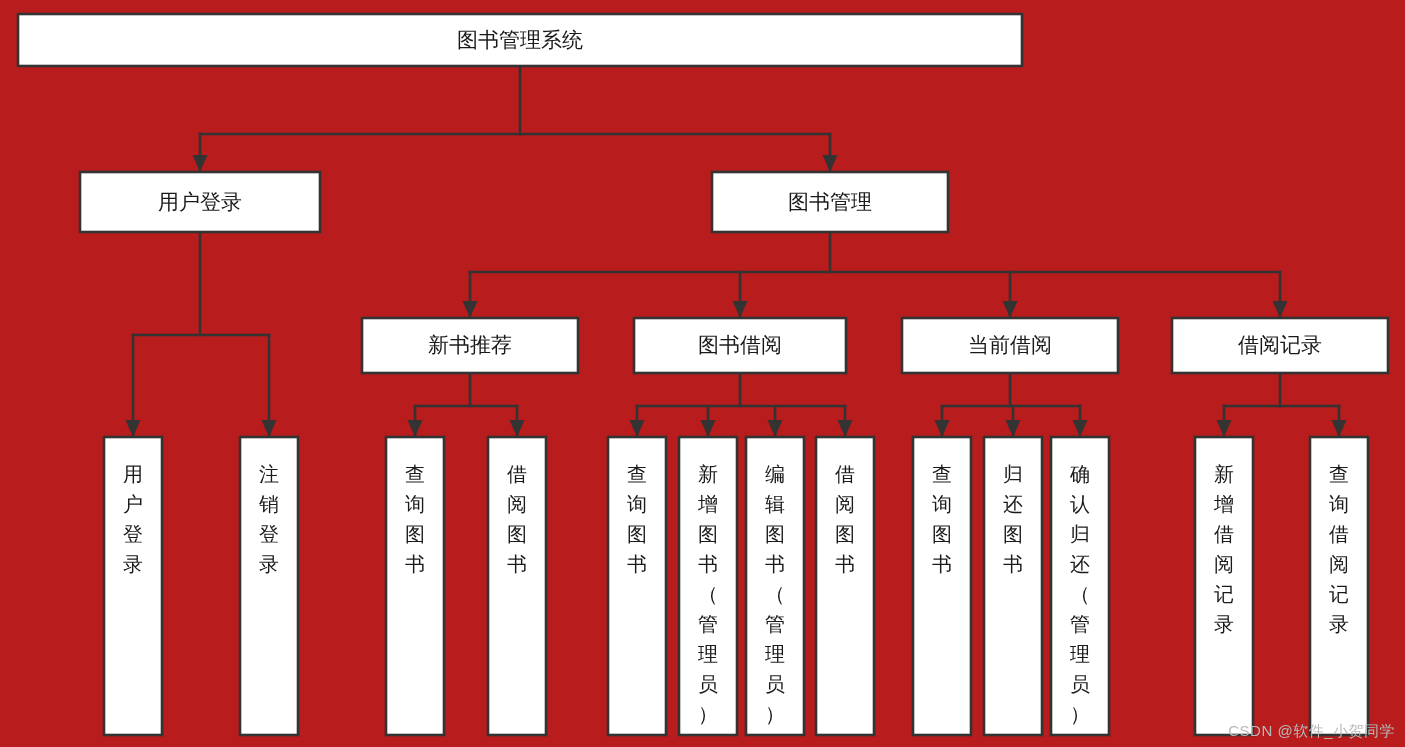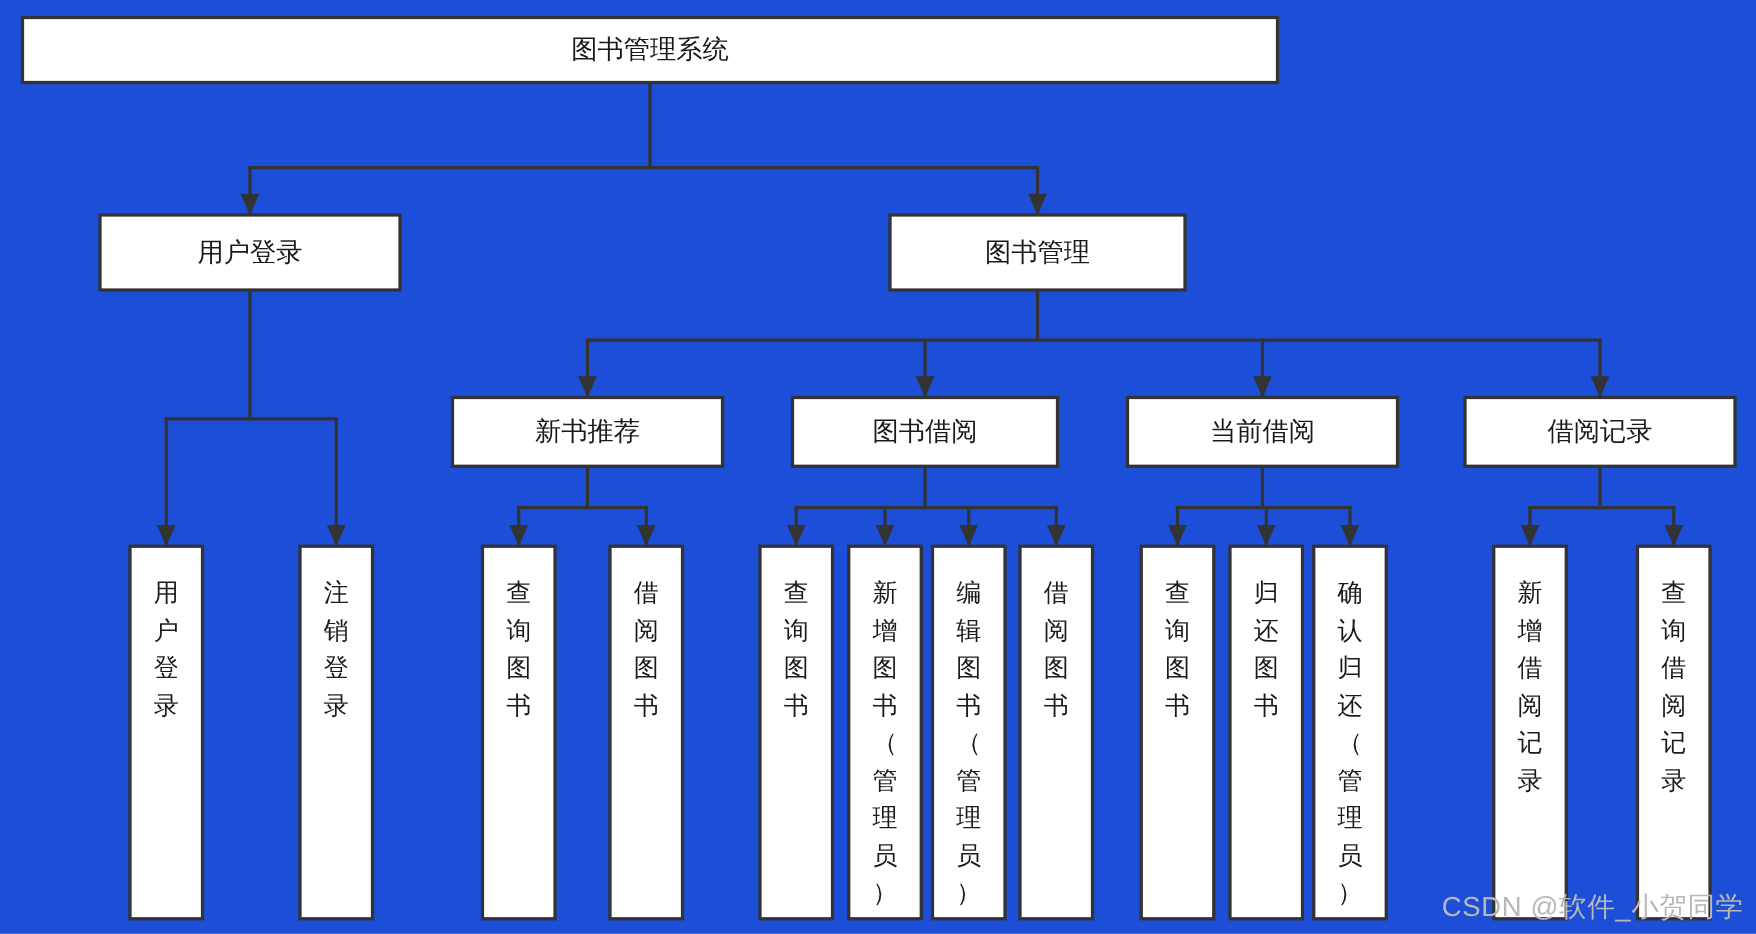--- a/index.html
+++ b/index.html
@@ -10,21 +10,21 @@
   body {
     width: 1405px;
     height: 747px;
     overflow: hidden;
     font-family: "Liberation Sans", "DejaVu Sans", sans-serif;
   }
   #diagram-root {
     position: relative;
     width: 1405px;
     height: 747px;
-    background: #1d4ed8;
+    background: #b91c1c;
   }
   svg#tree-svg {
     position: absolute;
     left: 0;
     top: 0;
     width: 1405px;
     height: 747px;
     display: block;
   }
   .node-rect {
@@ -53,21 +53,21 @@
     font-family: "Liberation Sans", "DejaVu Sans", sans-serif;
     font-size: 20px;
     fill: #1a1a1a;
     text-anchor: middle;
   }
   .watermark {
     position: absolute;
     right: 10px;
     bottom: 6px;
     font-family: "Liberation Sans", "DejaVu Sans", sans-serif;
-    font-size: 22px;
+    font-size: 15px;
     color: #b8b8b8;
     white-space: nowrap;
     letter-spacing: 0.5px;
     user-select: none;
   }
 </style>
 </head>
 <body>
 
 <div id="diagram-root">

